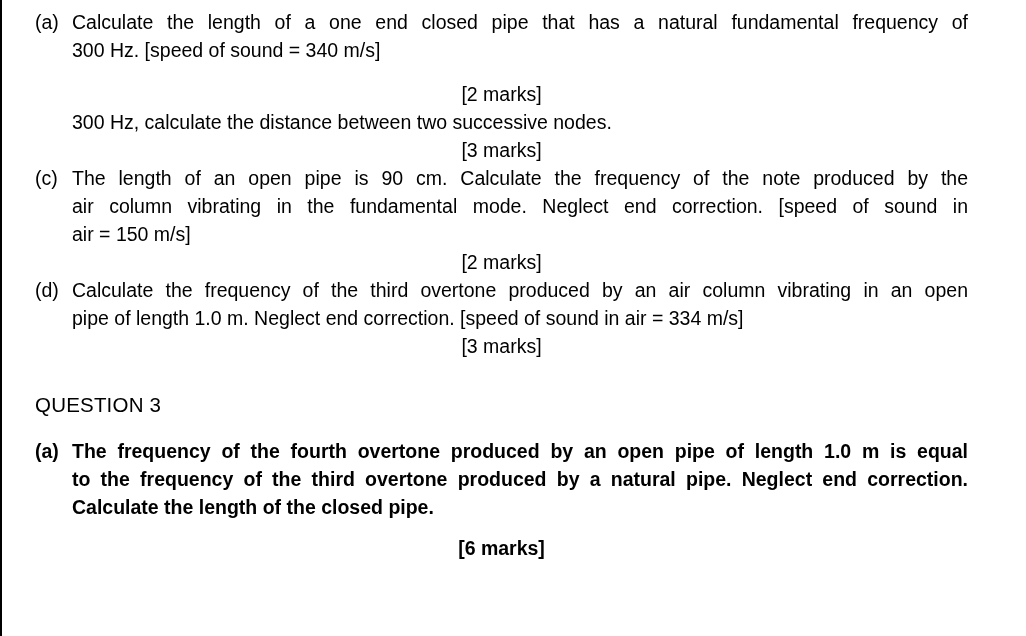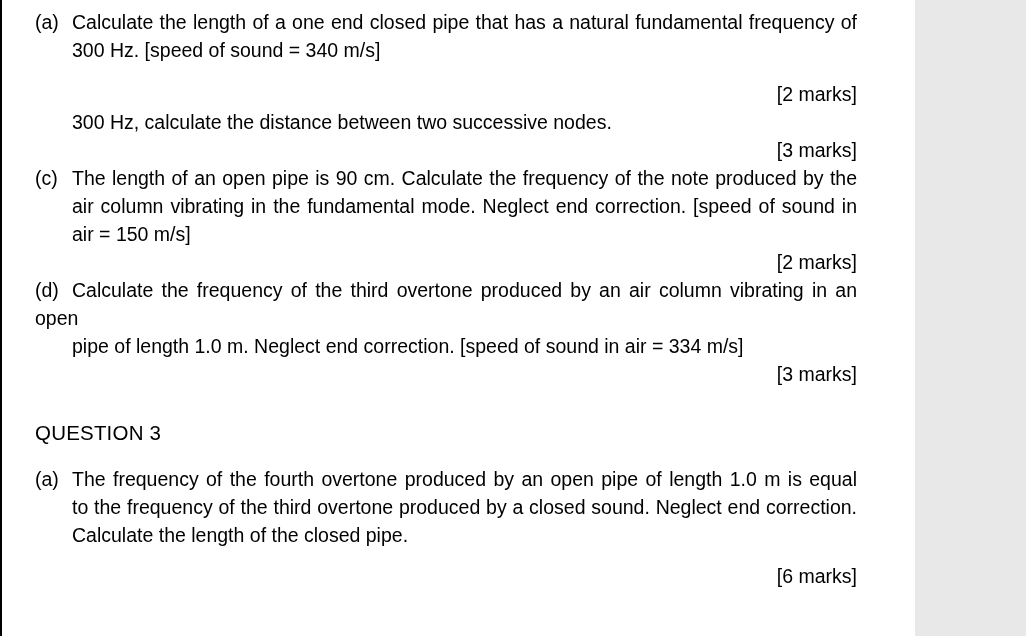--- a/index.html
+++ b/index.html
@@ -9,21 +9,21 @@
   }
   * { margin: 0; padding: 0; box-sizing: border-box; }
   html, body { background: #e8e8e8; }
   body {
     width: 1026px;
     height: 636px;
     overflow: hidden;
     font-family: "Liberation Sans", "DejaVu Sans", sans-serif;
   }
   .page {
-    width: 915px;
+    width: 1026px;
     height: 636px;
     background: var(--bg, #ffffff);
     color: var(--fg, #000000);
     border-left: 2px solid var(--border, #000000);
     padding: 8px 58px 0 33px;
     font-size: 19.5px;
     line-height: 28px;
   }
   .part { position: relative; }
   .line { min-height: 28px; }
@@ -31,31 +31,31 @@
   .jline { text-align: justify; text-align-last: justify; }
   
   .indent { padding-left: 37px; }
   .plabel {
     display: inline-block;
     width: 37px;
     text-align: left;
     text-align-last: left;
     white-space: nowrap;
   }
-  .marks { text-align: right; min-height: 28px; }
+  .marks { text-align: center; min-height: 28px; }
   .marks.gap-lg { margin-top: 16px; }
   .marks.gap-md { margin-top: 13px; }
   .q-heading {
     font-weight: normal;
     font-size: 20.5px;
     line-height: 30px;
     margin-top: 30px;
     letter-spacing: 0.2px;
   }
-  .q3-first { margin-top: 17px; }
+  .q3-first { margin-top: 17px; font-weight: bold; }
 </style>
 </head>
 <body>
 
 <div class="page">
 
   <div class="part">
     <div class="line jline"><span class="plabel">(a)</span><span>Calculate the length of a one end closed pipe that has a natural fundamental frequency of</span></div>
     <div class="line indent">300 Hz. [speed of sound = 340 m/s]</div>
     <div class="marks gap-lg">[2 marks]</div>
@@ -76,18 +76,18 @@
   <div class="part">
     <div class="line jline"><span class="plabel">(d)</span><span>Calculate the frequency of the third overtone produced by an air column vibrating in an open</span></div>
     <div class="line indent">pipe of length 1.0 m. Neglect end correction. [speed of sound in air = 334 m/s]</div>
     <div class="marks">[3 marks]</div>
   </div>
 
   <div class="q-heading">QUESTION 3</div>
 
   <div class="part q3-first">
     <div class="line jline"><span class="plabel">(a)</span><span>The frequency of the fourth overtone produced by an open pipe of length 1.0 m is equal</span></div>
-    <div class="line jline indent">to the frequency of the third overtone produced by a closed sound. Neglect end correction.</div>
+    <div class="line jline indent">to the frequency of the third overtone produced by a natural pipe. Neglect end correction.</div>
     <div class="line indent">Calculate the length of the closed pipe.</div>
     <div class="marks gap-md">[6 marks]</div>
   </div>
 
 </div>
 
 </body></html>

